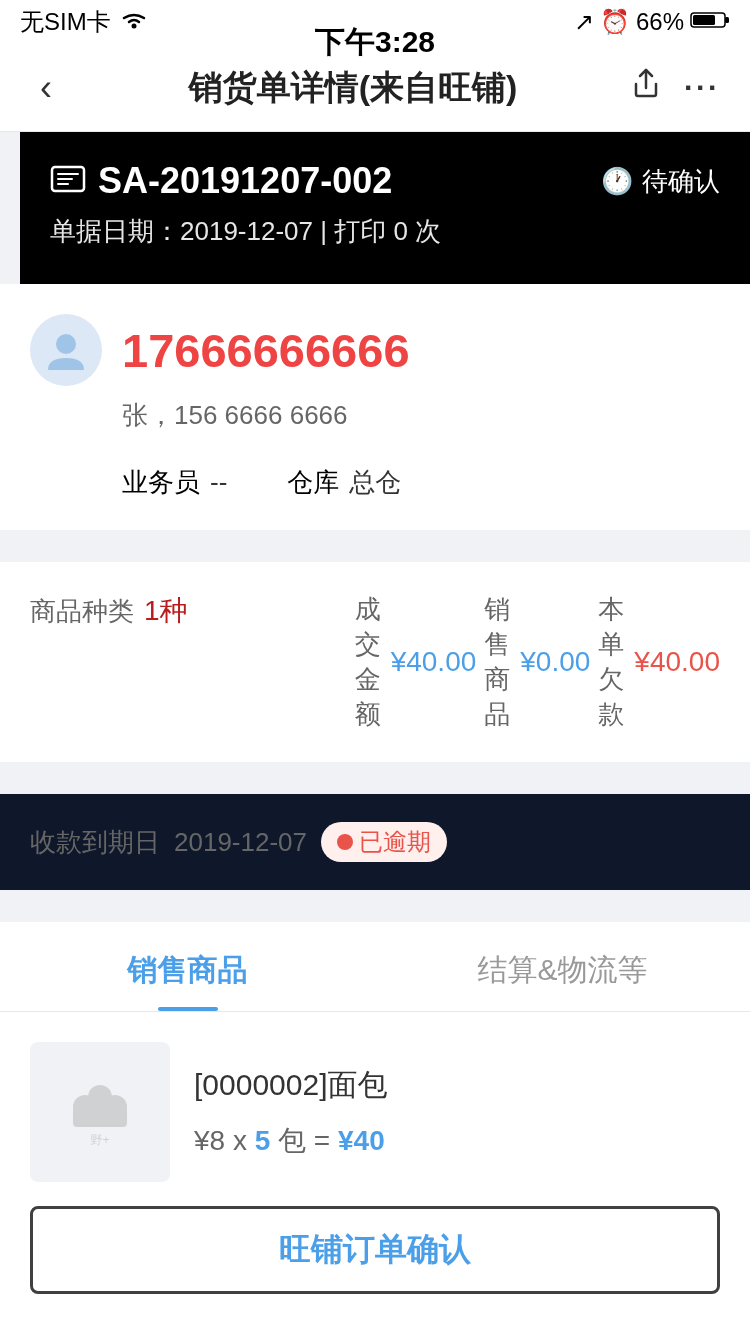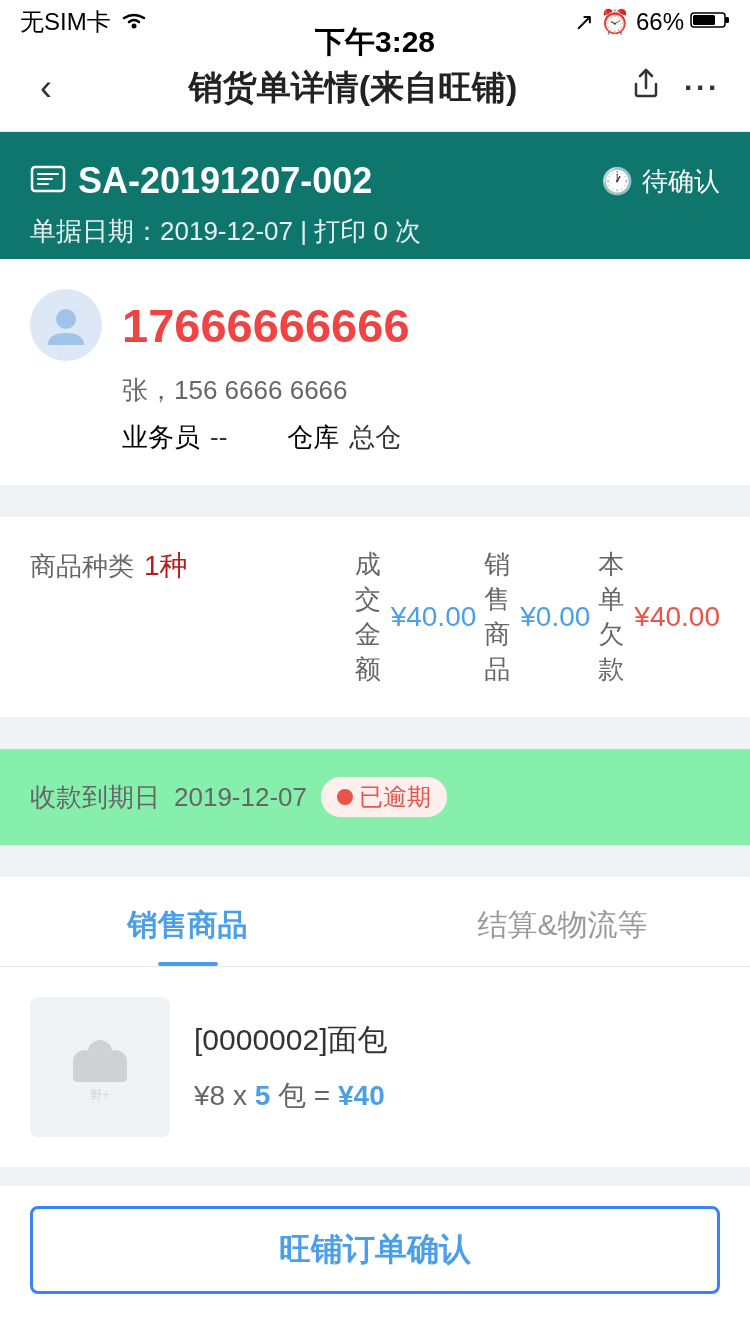--- a/index.html
+++ b/index.html
@@ -81,23 +81,24 @@
     }
     .nav-more {
       font-size: 30px;
       color: #333;
       font-weight: 700;
       letter-spacing: 2px;
     }
 
     
     .order-header {
-      background: #0f766e;
-      padding: 28px 30px 10px;
+      background: #000000;
+      padding: 28px 30px 35px;
       margin-bottom: 0;
+      margin-left: 20px;
     }
     .order-header-top {
       display: flex;
       align-items: center;
       justify-content: space-between;
       margin-bottom: 12px;
     }
     .order-id {
       display: flex;
       align-items: center;
@@ -145,21 +146,21 @@
       flex-shrink: 0;
     }
     .customer-phone {
       font-size: 47px;
       font-weight: 700;
       color: #ef4444;
     }
     .customer-info {
       font-size: 26px;
       color: #666;
-      margin-bottom: 12px;
+      margin-bottom: 32px;
       padding-left: 92px;
     }
     .customer-meta {
       display: flex;
       align-items: center;
       font-size: 26px;
       color: #666;
       padding-left: 92px;
       gap: 60px;
     }
@@ -199,21 +200,21 @@
       align-items: center;
       gap: 10px;
     }
     .stats-row-label { font-size: 26px; color: #666; }
     .stats-row-value { font-size: 28px; }
     .value-blue { color: #4a9fe8; }
     .value-red { color: #e8534a; }
 
     
     .due-section {
-      background: #86efac;
+      background: #0f172a;
       padding: 28px 30px;
       margin-bottom: 0;
       display: flex;
       align-items: center;
       gap: 14px;
       font-size: 26px;
       color: #666;
     }
     .overdue-badge {
       background: #fff0ee;
@@ -320,21 +321,21 @@
       position: fixed;
       bottom: 0;
       left: 0;
       width: 750px;
       background: #fff;
       padding: 20px 30px 40px;
     }
     .confirm-btn {
       width: 100%;
       height: 88px;
-      border: 3px solid #3b82f6;
+      border: 3px solid #404040;
       border-radius: 8px;
       background: #fff;
       color: #4a9fe8;
       font-size: 32px;
       font-weight: 600;
       cursor: pointer;
       display: flex;
       align-items: center;
       justify-content: center;
     }

